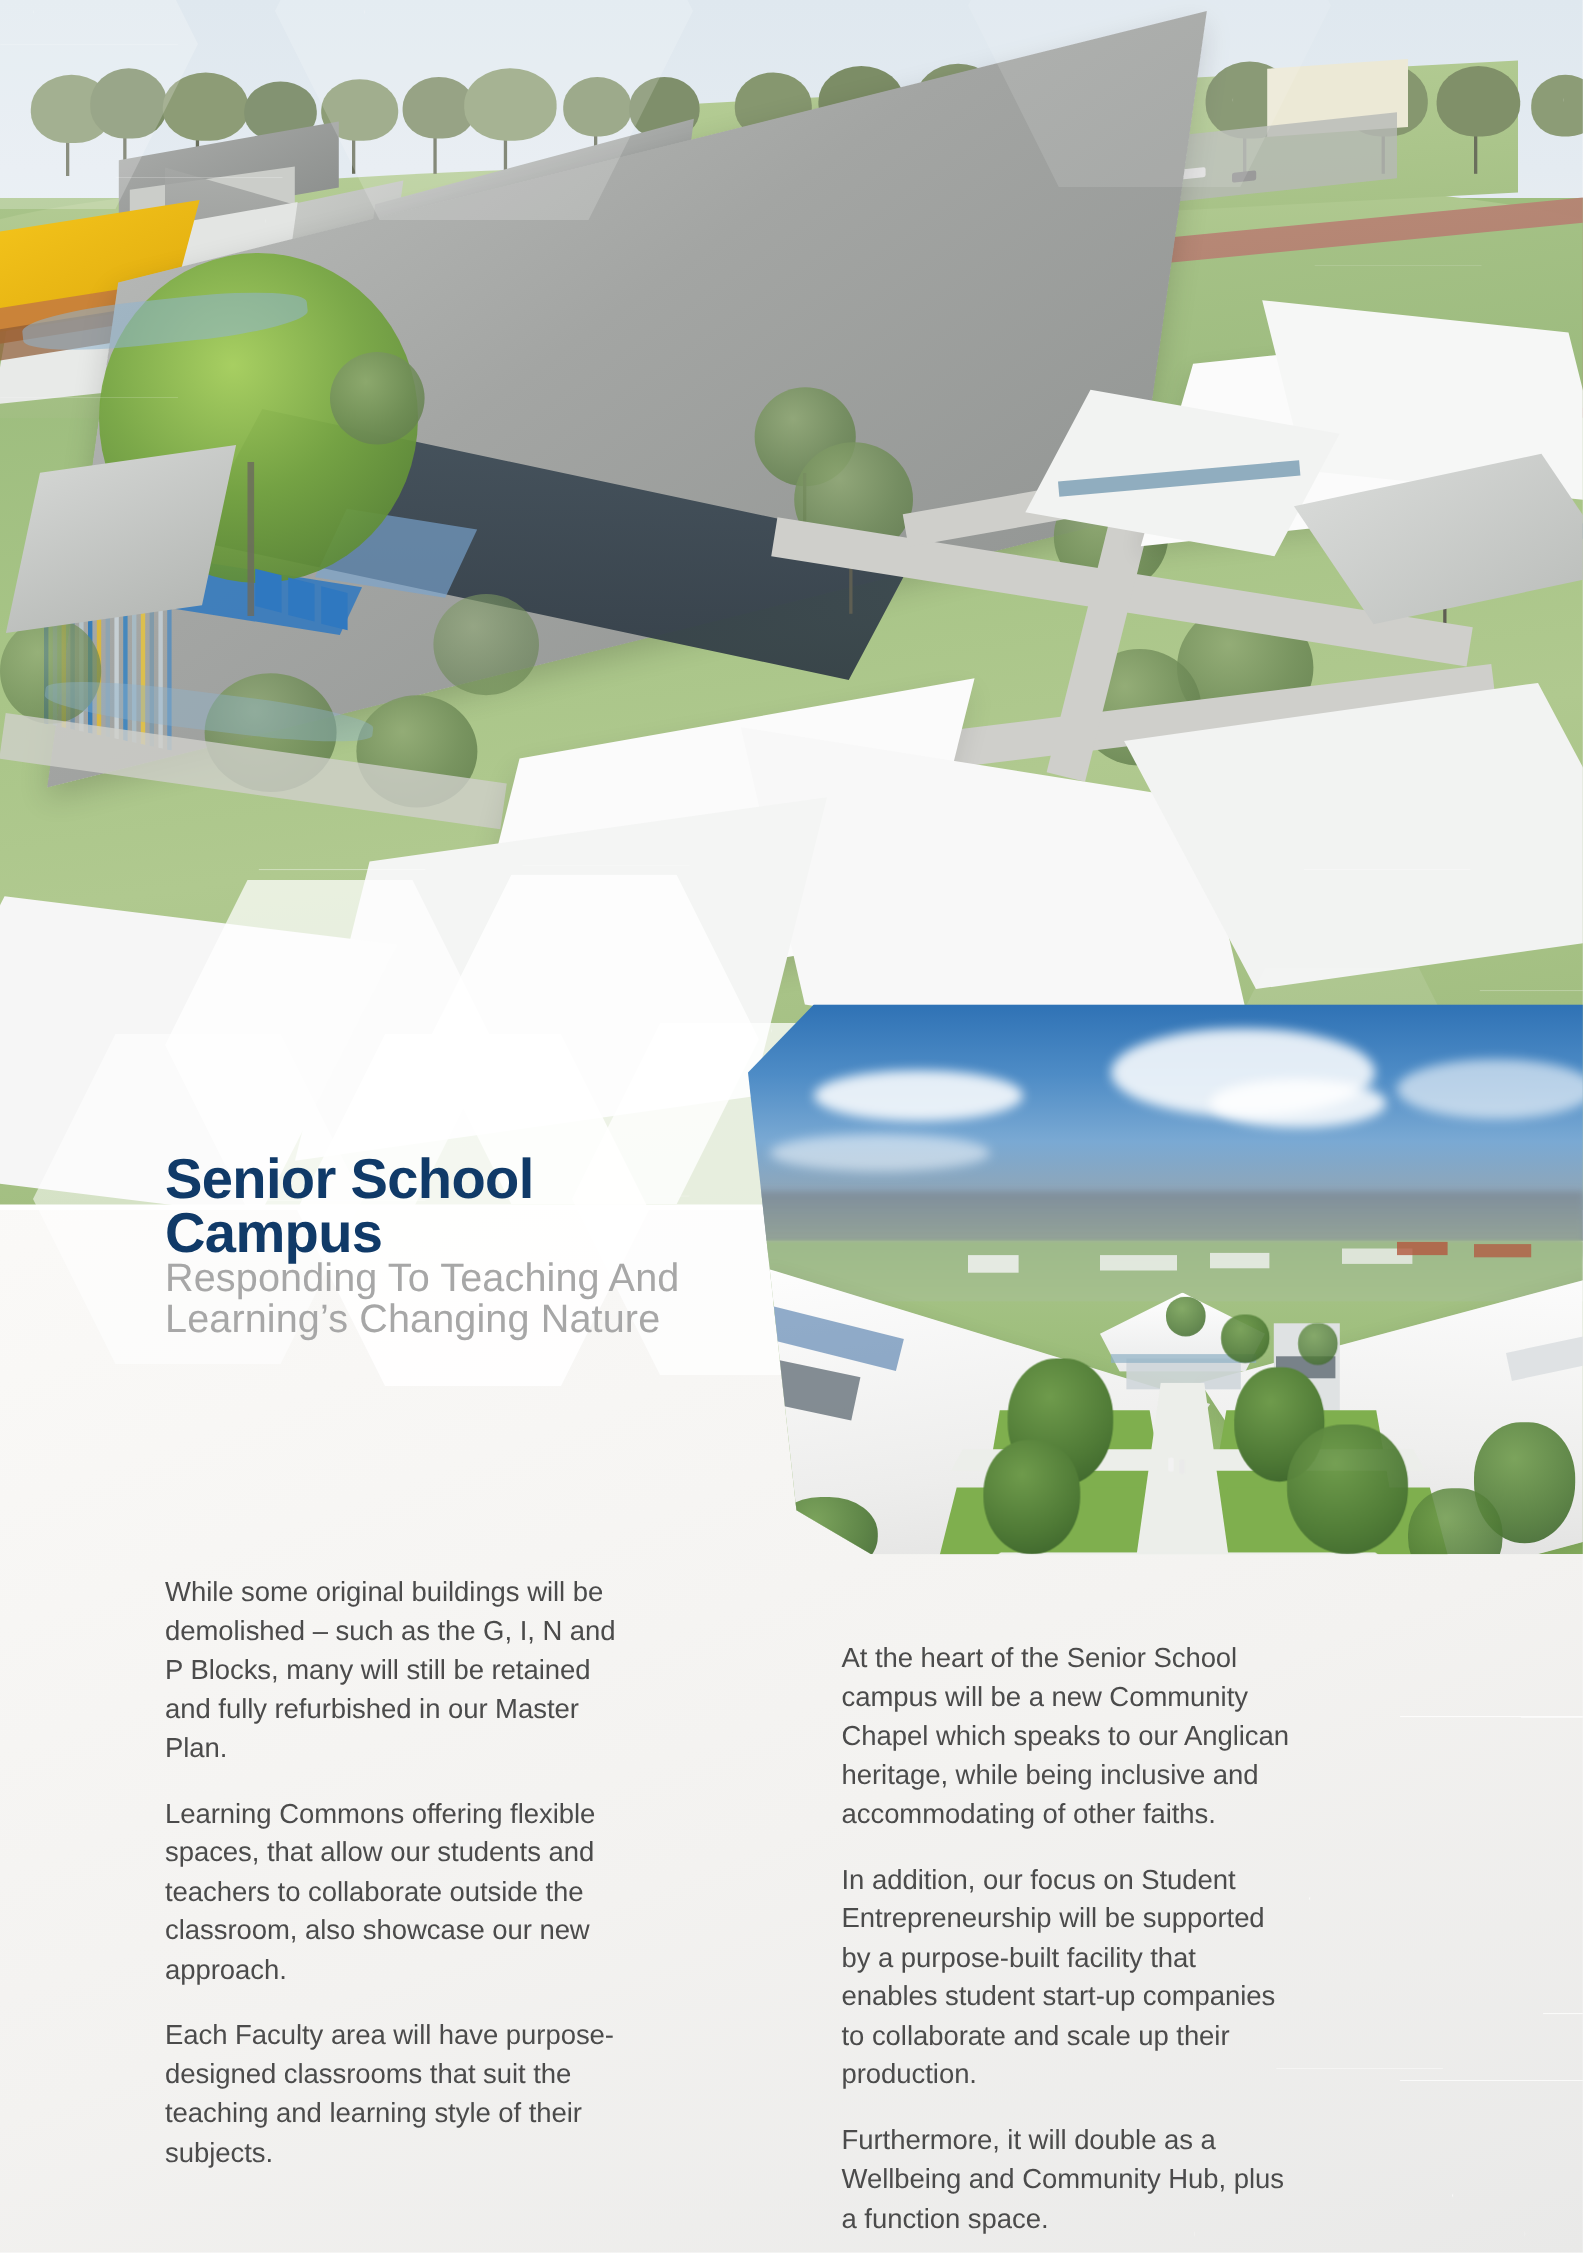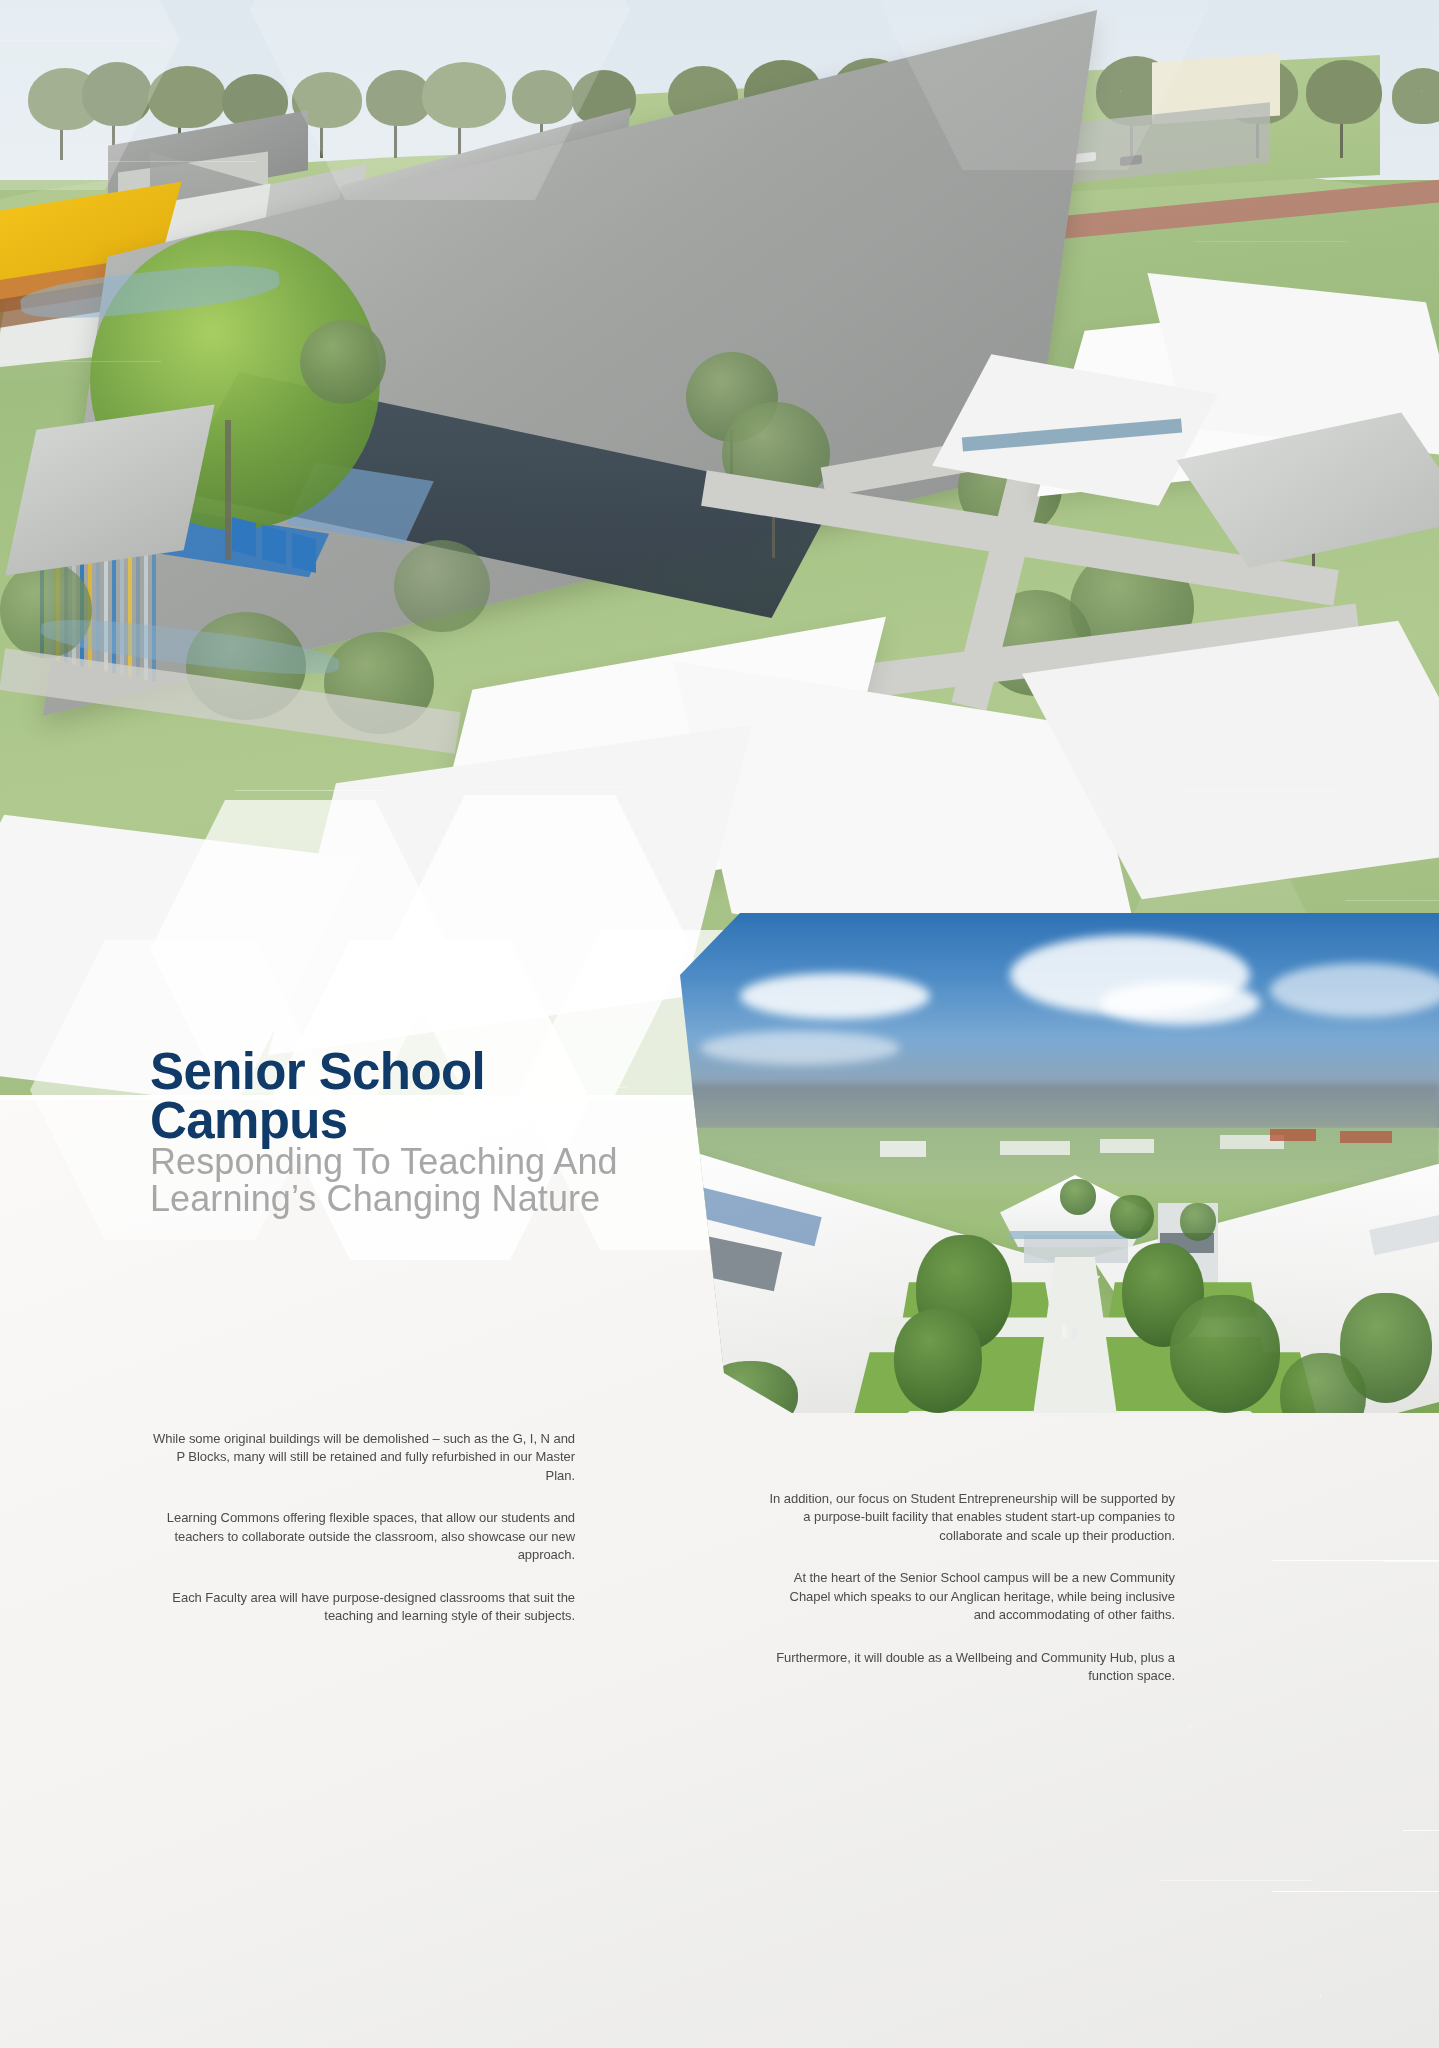--- a/index.html
+++ b/index.html
@@ -94,22 +94,22 @@
   
   .textzone{position:absolute;left:0;top:1000px;width:1439px;height:1048px;}
   .title{position:absolute;left:150px;top:14px;width:560px;
     font-size:51px;line-height:.96;font-weight:bold;color:#103a68;letter-spacing:-.6px;}
   .subtitle{position:absolute;left:150px;top:143px;width:470px;
     font-size:36px;line-height:1.04;color:#a7a7a7;font-weight:400;letter-spacing:.1px;}
   .lead{position:absolute;left:150px;top:320px;width:400px;
     font-size:20.5px;line-height:1.42;font-weight:bold;color:#103a68;letter-spacing:-.1px;}
   .colL{position:absolute;left:150px;top:430px;width:425px;}
   .colR{position:absolute;left:765px;top:490px;width:410px;}
-  .colL p,.colR p{margin:0 0 24px 0;font-size:13px;line-height:1.42;color:#4b4b4b;
-    font-weight:300;letter-spacing:-.05px;text-align:right;}
+  .colL p,.colR p{margin:0 0 24px 0;font-size:25px;line-height:1.42;color:#4b4b4b;
+    font-weight:300;letter-spacing:-.05px;}
 </style>
 </head>
 <body>
 
 <div class="page">
 
   <div class="hero">
     <div class="hero-sky"></div>
     <div class="hero-grass"></div>
     <div class="grass-hill"></div>
@@ -365,19 +365,19 @@
     <div class="subtitle">Responding To Teaching And Learning’s Changing Nature</div>
 
 
     <div class="colL">
       <p>While some original buildings will be demolished – such as the G, I, N and P Blocks, many will still be retained and fully refurbished in our Master Plan.</p>
       <p>Learning Commons offering flexible spaces, that allow our students and teachers to collaborate outside the classroom, also showcase our new approach.</p>
       <p>Each Faculty area will have purpose-designed classrooms that suit the teaching and learning style of their subjects.</p>
     </div>
 
     <div class="colR">
+      <p>At the heart of the Senior School campus will be a new Community Chapel which speaks to our Anglican heritage, while being inclusive and accommodating of other faiths.</p>
       <p>In addition, our focus on Student Entrepreneurship will be supported by a purpose-built facility that enables student start-up companies to collaborate and scale up their production.</p>
-      <p>At the heart of the Senior School campus will be a new Community Chapel which speaks to our Anglican heritage, while being inclusive and accommodating of other faiths.</p>
       <p>Furthermore, it will double as a Wellbeing and Community Hub, plus a function space.</p>
     </div>
 
   </div>
 </div>
 
 </body></html>

